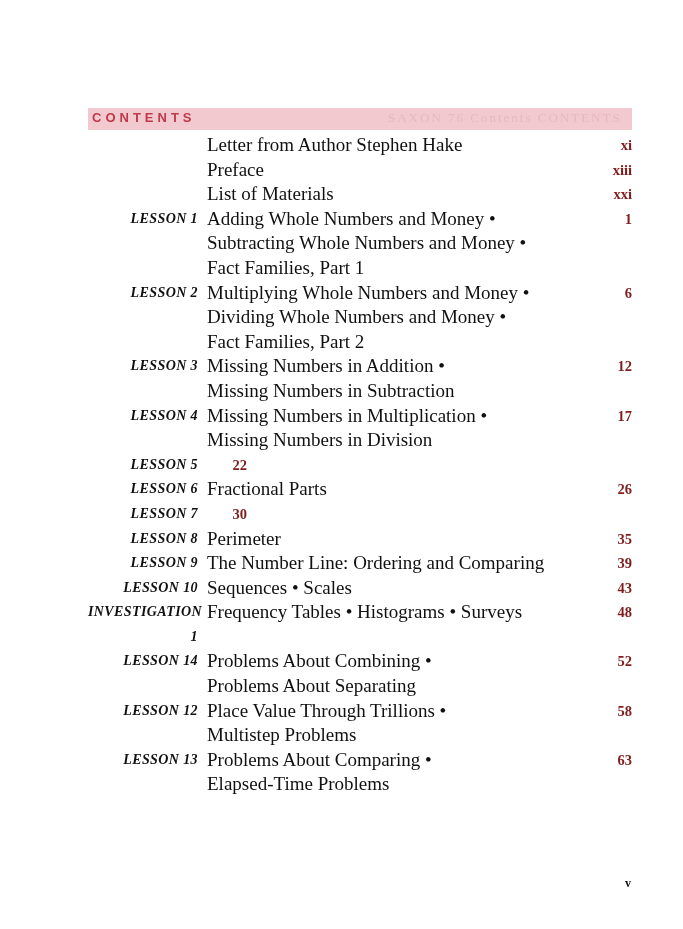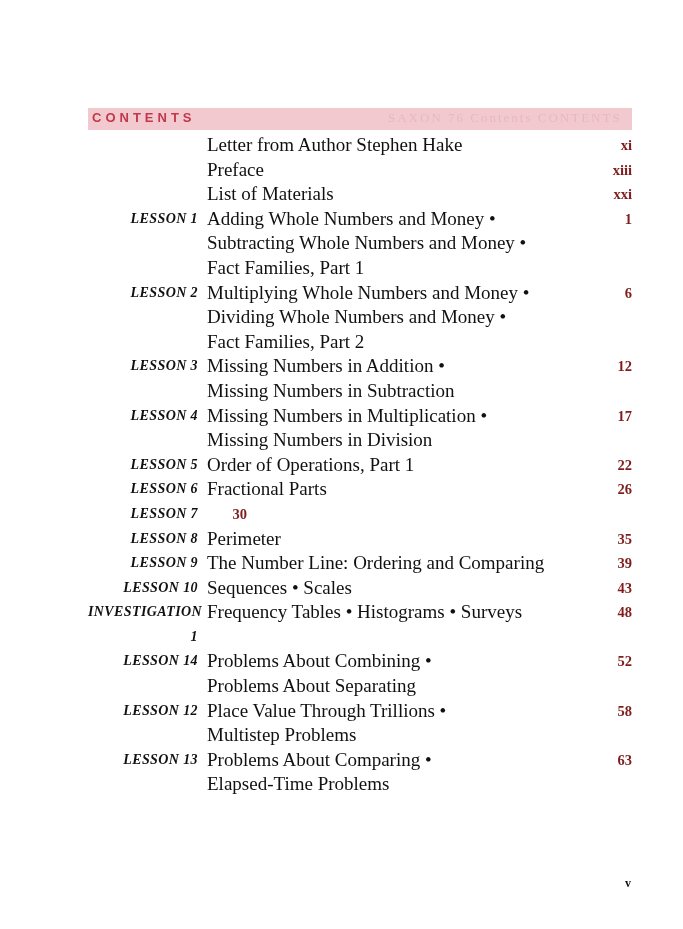--- a/index.html
+++ b/index.html
@@ -158,21 +158,20 @@
         <div class="page-no">12</div>
       </div>
       <div class="row gap">
         <div class="label">LESSON  4</div>
         <div class="title">Missing Numbers in Multiplication  •
 Missing Numbers in Division</div>
         <div class="page-no">17</div>
       </div>
       <div class="row gap">
         <div class="label">LESSON  5</div>
-        <div class="title">Order of Operations, Part 1</div>
         <div class="page-no">22</div>
       </div>
       <div class="row gap">
         <div class="label">LESSON  6</div>
         <div class="title">Fractional Parts</div>
         <div class="page-no">26</div>
       </div>
       <div class="row gap">
         <div class="label">LESSON  7</div>
         <div class="page-no">30</div>

